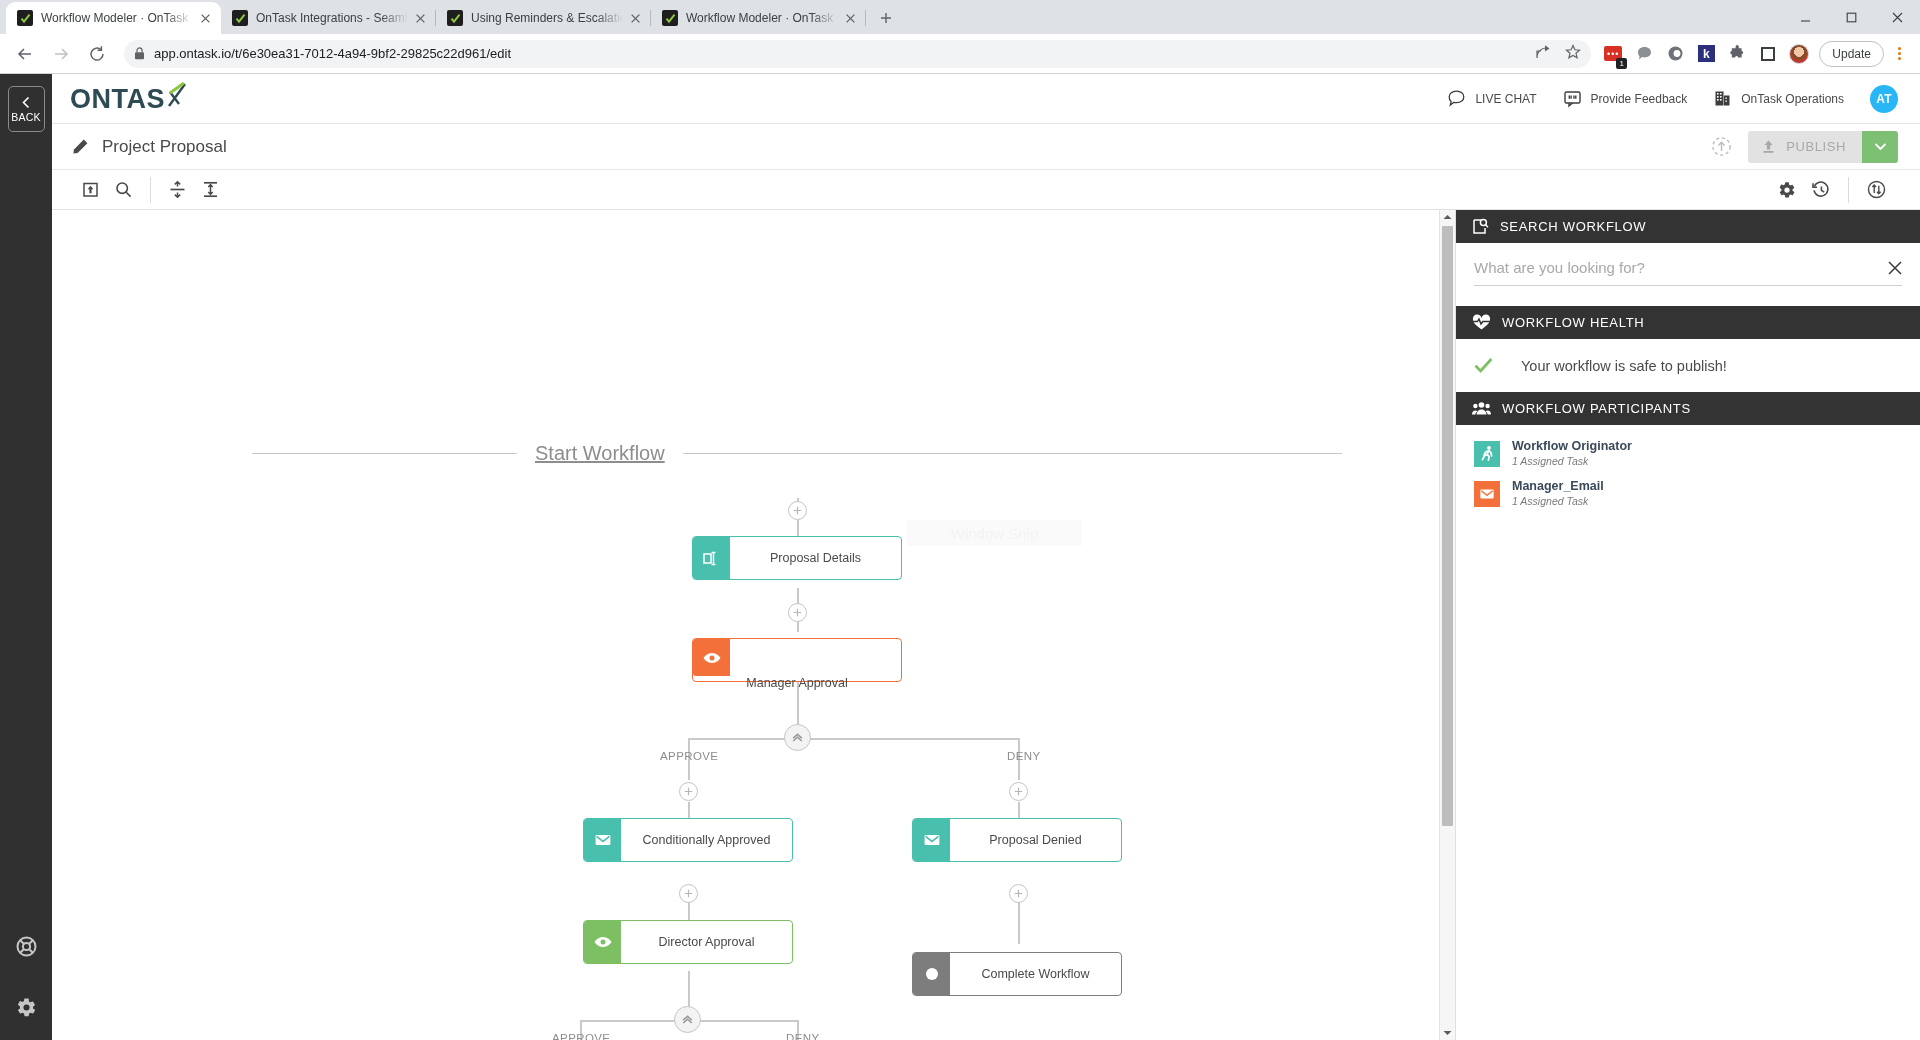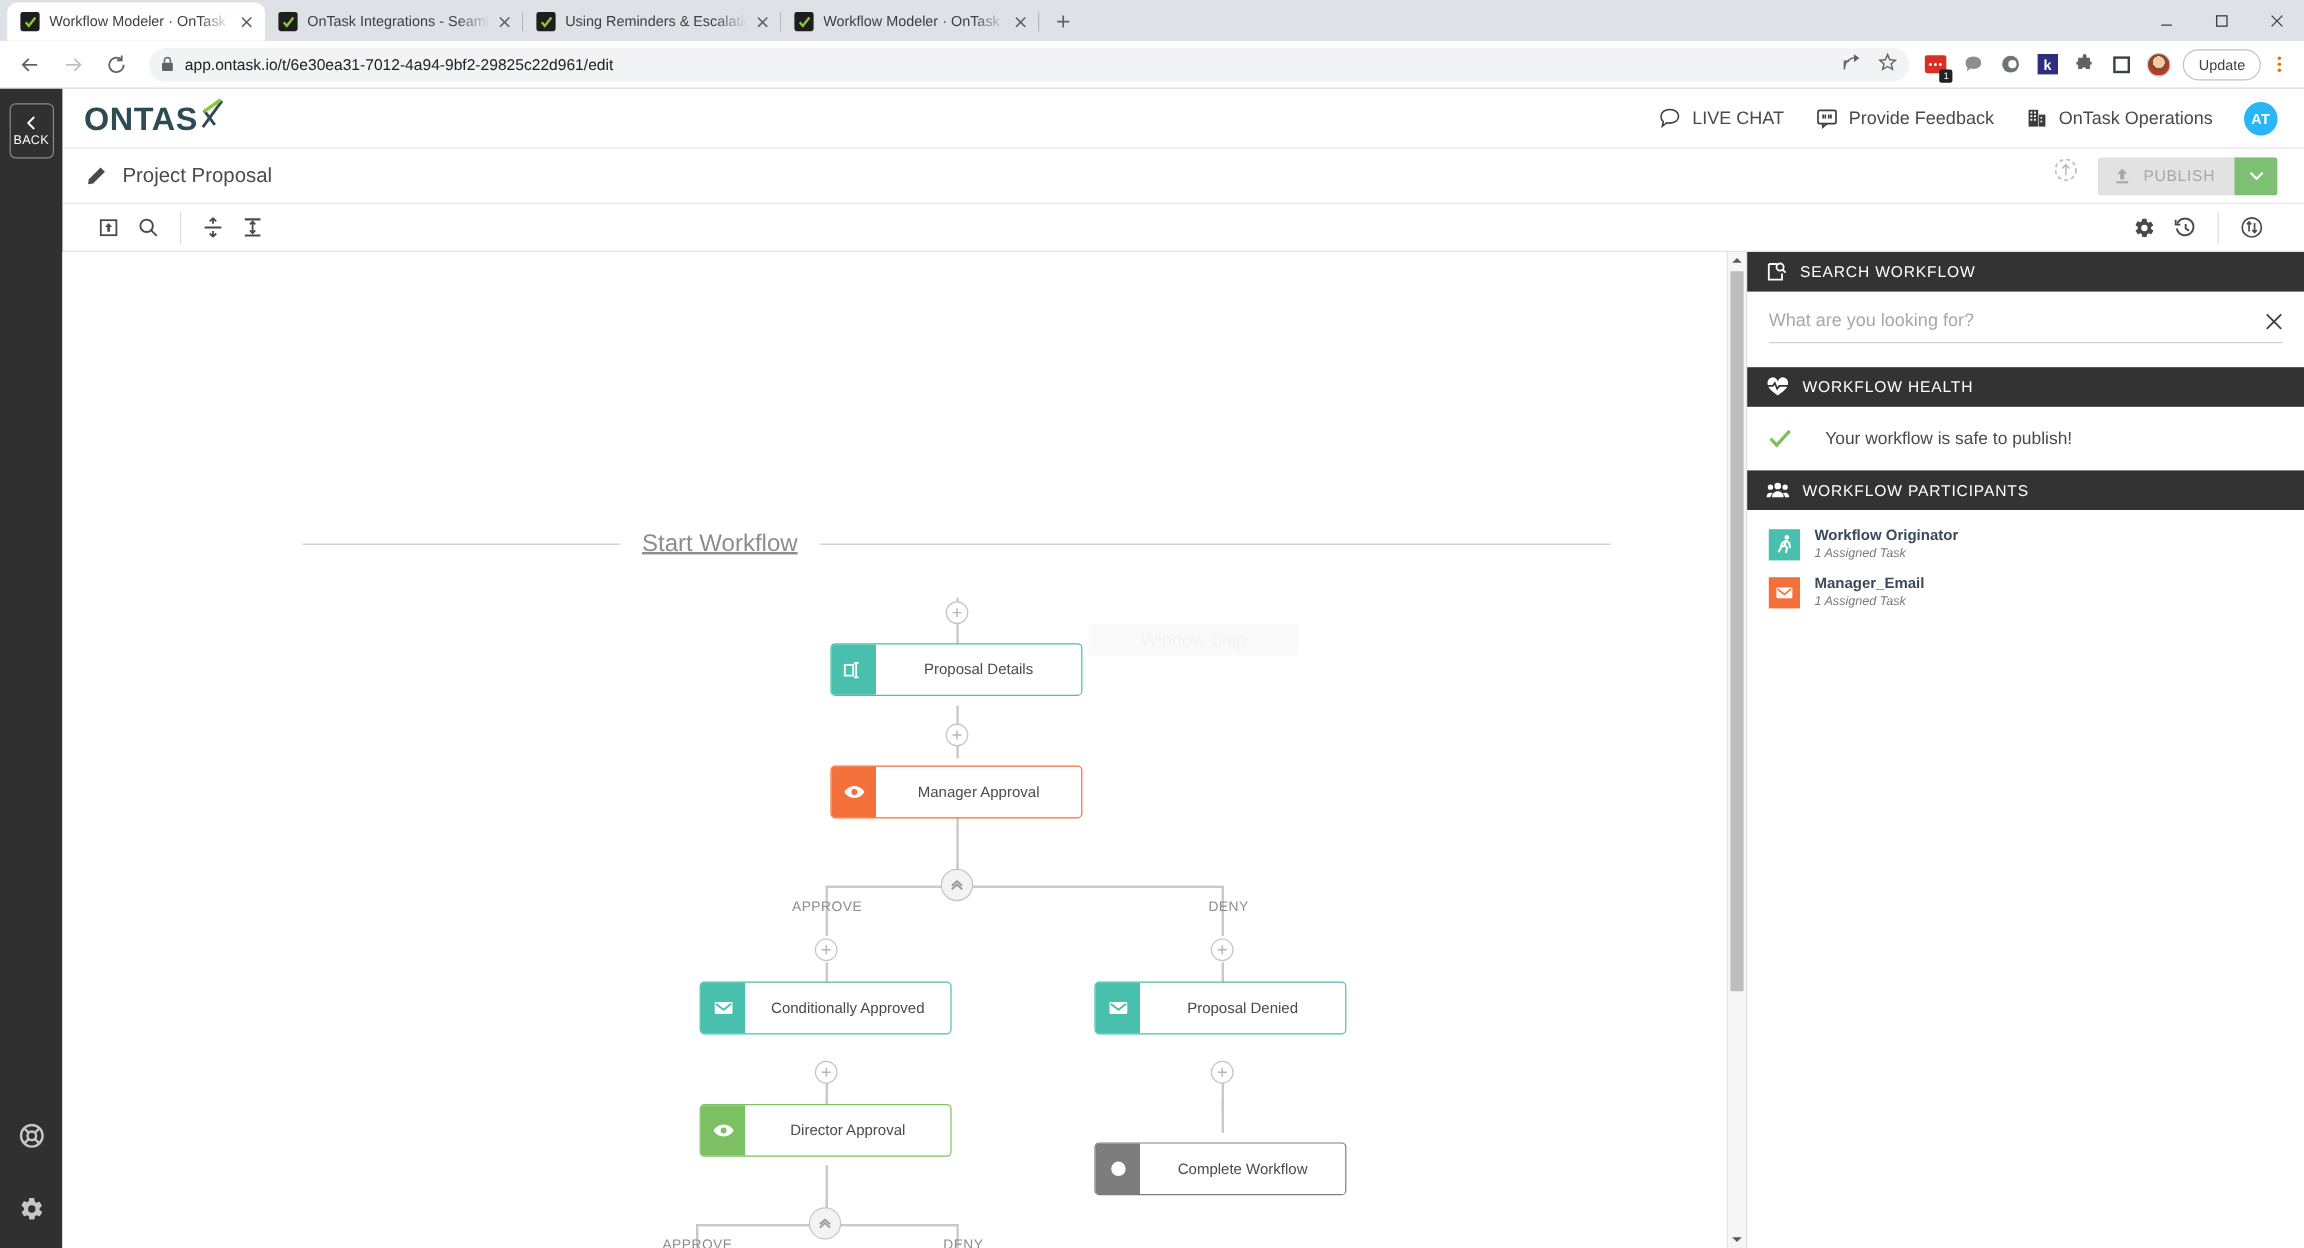--- a/index.html
+++ b/index.html
@@ -120,35 +120,35 @@
   .main { flex: 1; display: flex; flex-direction: column; min-width: 0; }
 
   .appheader {
     height: 50px; background: #ffffff; display: flex; align-items: center;
     padding: 0 22px 0 18px; border-bottom: 1px solid #e4e4e4;
   }
   .logo { display: flex; align-items: baseline; font-size: 27px; letter-spacing: .5px; }
   .logo .word { color: #2e4a52; font-weight: 600; }
   .logo .kmark { margin-left: 1px; position: relative; width: 22px; height: 26px; }
   .hdr-right { margin-left: auto; display: flex; align-items: center; gap: 26px; }
-  .hdr-link { display: flex; align-items: center; gap: 9px; font-size: 15px; color: #4a4a4a; }
+  .hdr-link { display: flex; align-items: center; gap: 9px; font-size: 12px; color: #4a4a4a; }
   .hdr-link .ic { display: flex; color: #3d3d3d; }
   .hdr-avatar {
     width: 28px; height: 28px; border-radius: 50%; background: #29b6f6; color: #fff;
     font-size: 12px; font-weight: 600; display: flex; align-items: center; justify-content: center;
     letter-spacing: .3px;
   }
 
   .titlebar {
     height: 46px; background: #fff; display: flex; align-items: center;
     padding: 0 22px 0 20px; border-bottom: 1px solid #e8e8e8;
   }
   .pencil-ic { color: #4a4a4a; display: flex; margin-right: 13px; }
   .proj-title { font-size: 17px; color: #4a4a4a; }
-  .titlebar-right { margin-left: auto; display: flex; align-items: flex-start; gap: 16px; }
+  .titlebar-right { margin-left: auto; display: flex; align-items: center; gap: 16px; }
   .revert-ic { color: #bdbdbd; display: flex; }
   .publish-group { display: flex; height: 32px; border-radius: 3px; overflow: hidden; }
   .publish-btn {
     background: #e2e2e2; color: #a8a8a8; display: flex; align-items: center;
     gap: 10px; padding: 0 16px 0 13px; font-size: 13px; letter-spacing: .6px;
   }
   .publish-caret { width: 36px; background: #7dc073; display: flex; align-items: center; justify-content: center; }
 
   .toolbar {
     height: 40px; background: #fff; display: flex; align-items: center;
@@ -185,21 +185,21 @@
   .node .ic-box {
     width: 37px; flex: 0 0 37px; display: flex; align-items: center; justify-content: center;
     border-radius: 3px 0 0 3px; color: #ffffff;
   }
   .node .lbl {
     flex: 1; display: flex; align-items: center; justify-content: center;
     font-size: 12.5px; color: #4a4a4a; padding: 0 12px; white-space: nowrap;
   }
   .node.teal   { border: 1.5px solid #49bfae; }
   .node.teal   .ic-box { background: #49bfae; }
-  .node.orange { border: 1.5px solid #f4703a; }
+  .node.orange { border: 1.5px solid #f4703a; flex-direction: column; }
   .node.orange .ic-box { background: #f4703a; }
   .node.green  { border: 1.5px solid #7cc063; }
   .node.green  .ic-box { background: #7cc063; }
   .node.gray   { border: 1.5px solid #7d7d7d; }
   .node.gray   .ic-box { background: #7d7d7d; }
 
   .vline { position: absolute; width: 1.5px; background: #c9c9c9; z-index: 2; }
   .hline { position: absolute; height: 1.5px; background: #c9c9c9; z-index: 2; }
 
   .plus-node {

